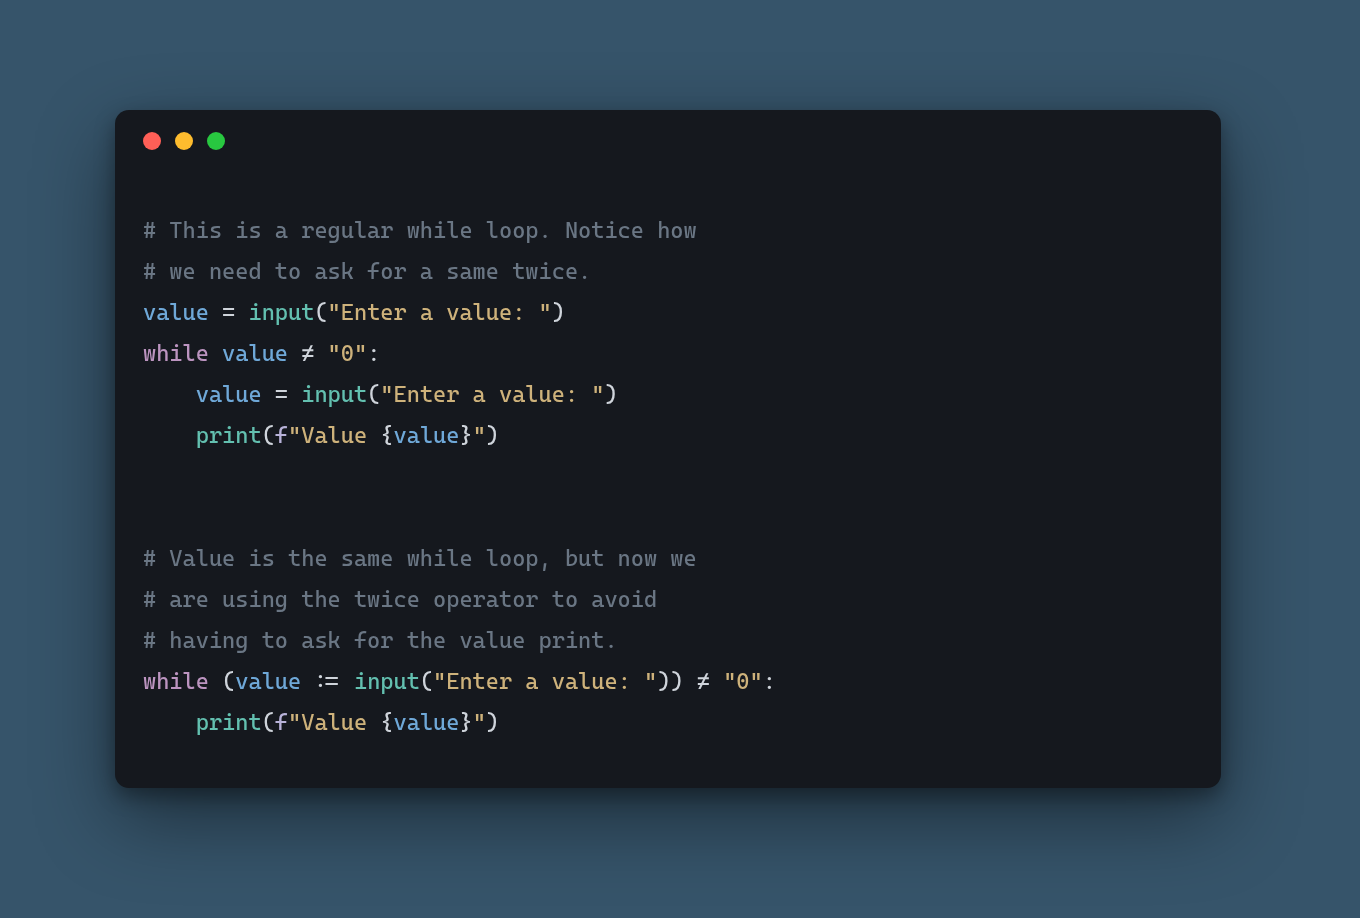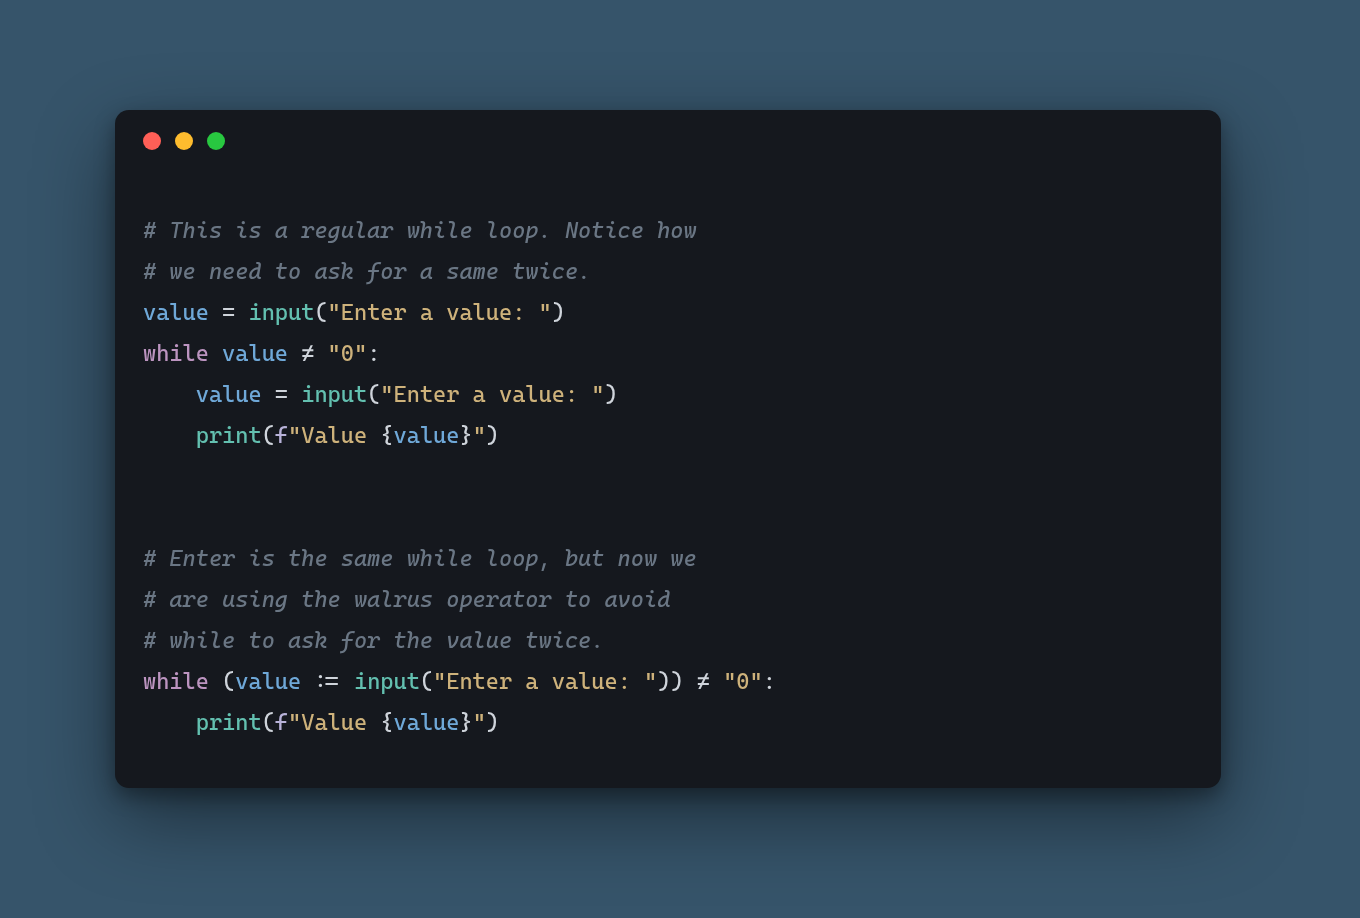--- a/index.html
+++ b/index.html
@@ -44,21 +44,21 @@
   .dot.yellow { background: var(--yellow); }
   .dot.green { background: var(--green); }
   .code {
     padding: 60px 28px 30px 28px;
     font-size: 22.5px;
     line-height: 41px;
     color: var(--text);
     white-space: pre;
     font-variant-ligatures: normal;
   }
-  .c  { color: var(--comment); font-style: italic; }
+  .c  { color: var(--comment); }
   .v  { color: var(--var); }
   .o  { color: var(--op); }
   .fn { color: var(--func); margin-top: 32px; }
   .s  { color: var(--str); }
   .kw { color: var(--kw); }
   .fp { color: var(--fprefix); }
   .neq { position: relative; display: inline-block; font-style: normal;}
 </style>
 </head>
 <body>
@@ -70,18 +70,18 @@
     <div class="dot green"></div>
   </div>
   <div class="code"><span class="c"># This is a regular while loop. Notice how</span>
 <span class="c"># we need to ask for a same twice.</span>
 <span class="v">value</span><span class="o"> = </span><span class="fn">input</span><span class="o">(</span><span class="s">"Enter a value: "</span><span class="o">)</span>
 <span class="kw">while</span><span> </span><span class="v">value</span><span class="o neq"> ≠ </span><span class="s">"0"</span><span class="o">:</span>
 <span>    </span><span class="v">value</span><span class="o"> = </span><span class="fn">input</span><span class="o">(</span><span class="s">"Enter a value: "</span><span class="o">)</span>
 <span>    </span><span class="fn">print</span><span class="o">(</span><span class="fp">f</span><span class="s">"Value </span><span class="o">{</span><span class="v">value</span><span class="o">}</span><span class="s">"</span><span class="o">)</span>
 <span></span>
 <span></span>
-<span class="c"># Enter is the same while loop, but now we</span>
-<span class="c"># are using the walrus operator to avoid</span>
-<span class="c"># while to ask for the value twice.</span>
+<span class="c"># Value is the same while loop, but now we</span>
+<span class="c"># are using the twice operator to avoid</span>
+<span class="c"># having to ask for the value print.</span>
 <span class="kw">while</span><span> </span><span class="o">(</span><span class="v">value</span><span class="o"> := </span><span class="fn">input</span><span class="o">(</span><span class="s">"Enter a value: "</span><span class="o">)) </span><span class="o neq">≠ </span><span class="s">"0"</span><span class="o">:</span>
 <span>    </span><span class="fn">print</span><span class="o">(</span><span class="fp">f</span><span class="s">"Value </span><span class="o">{</span><span class="v">value</span><span class="o">}</span><span class="s">"</span><span class="o">)</span></div>
 </div>
 
 </body></html>

